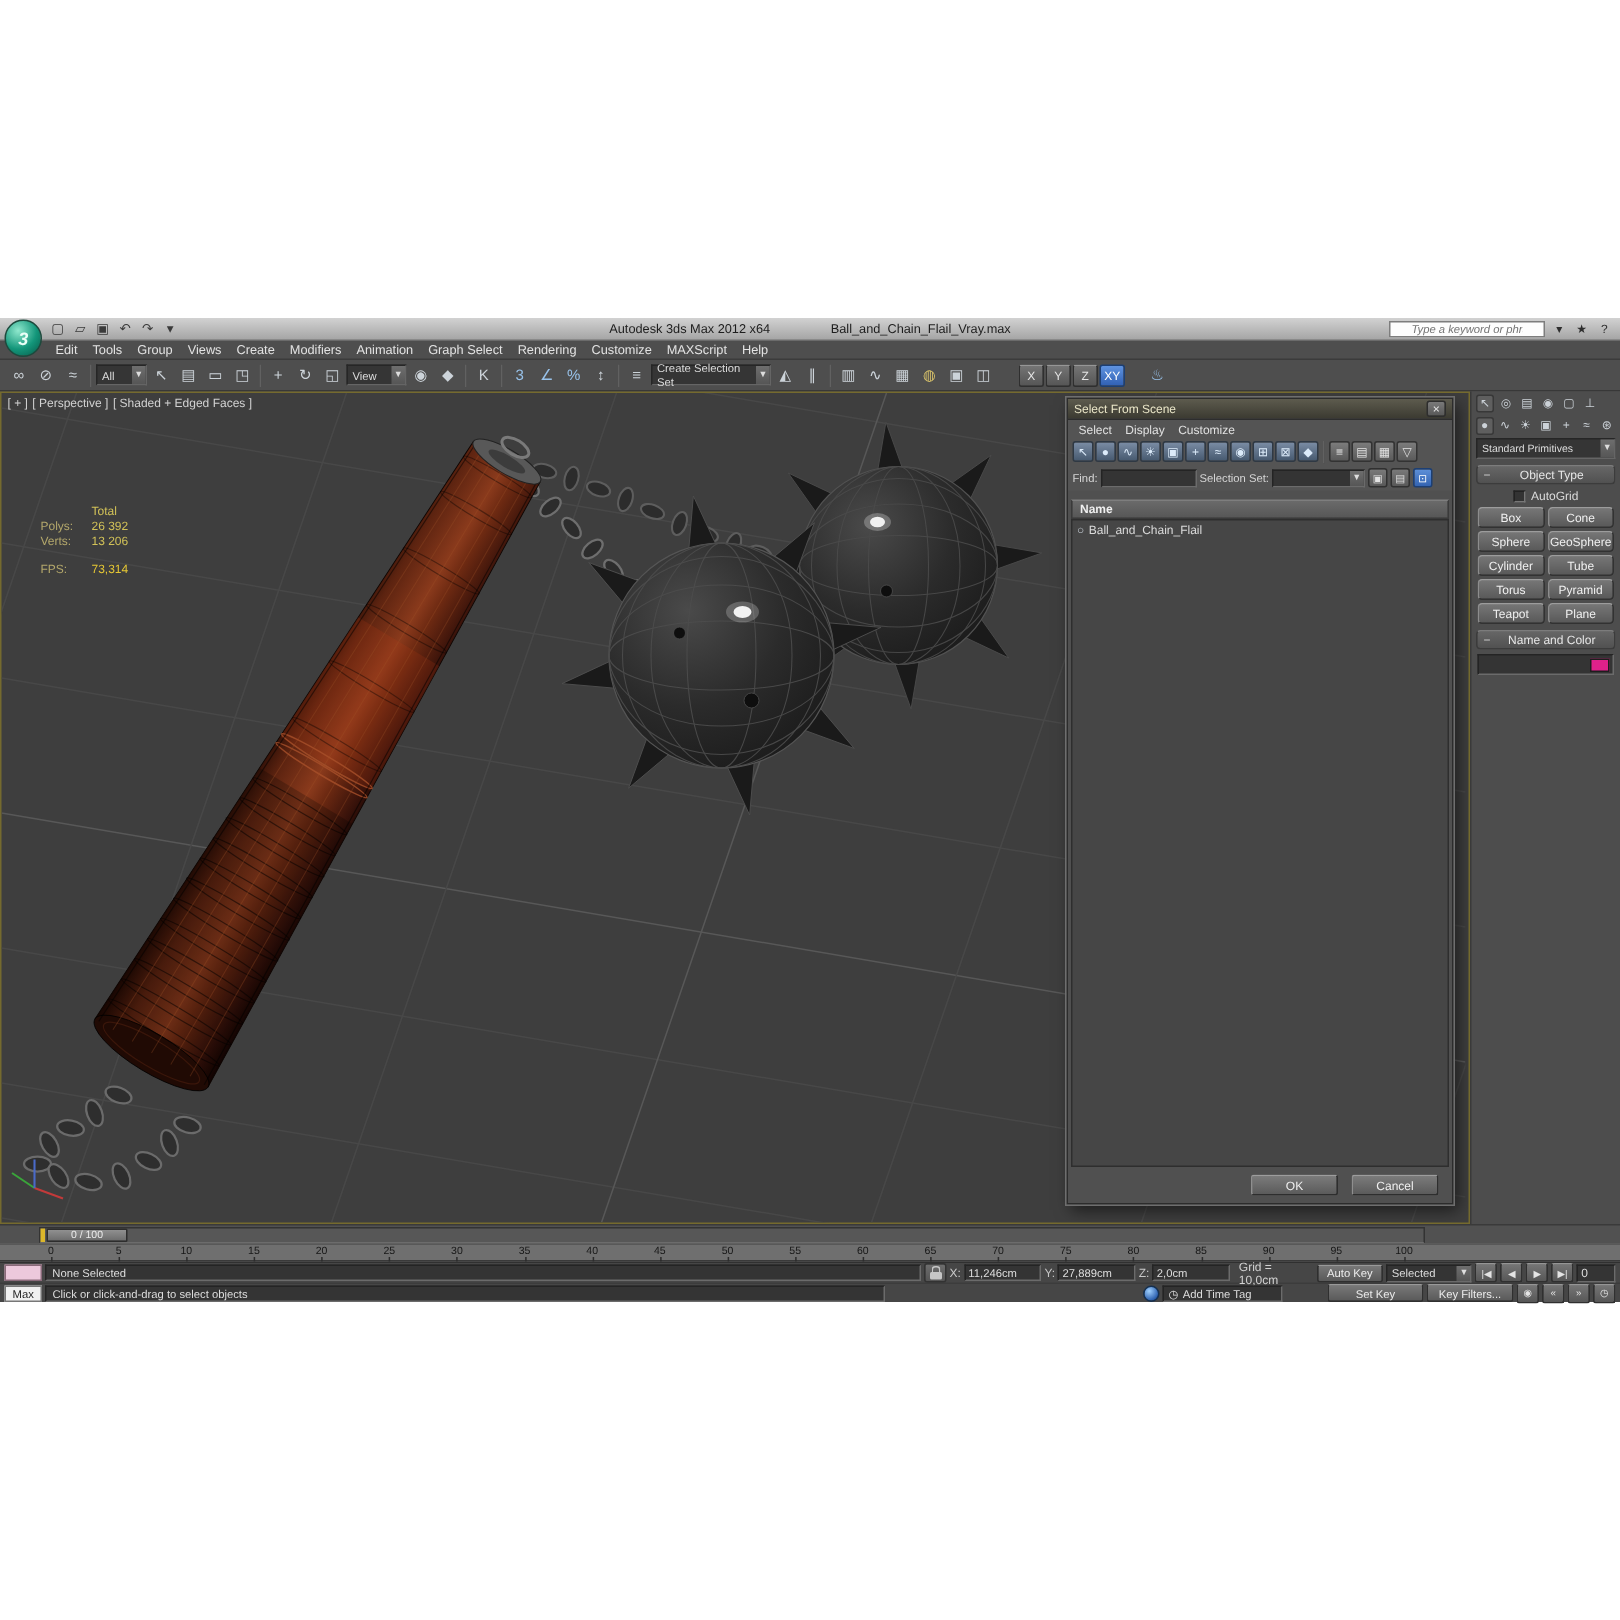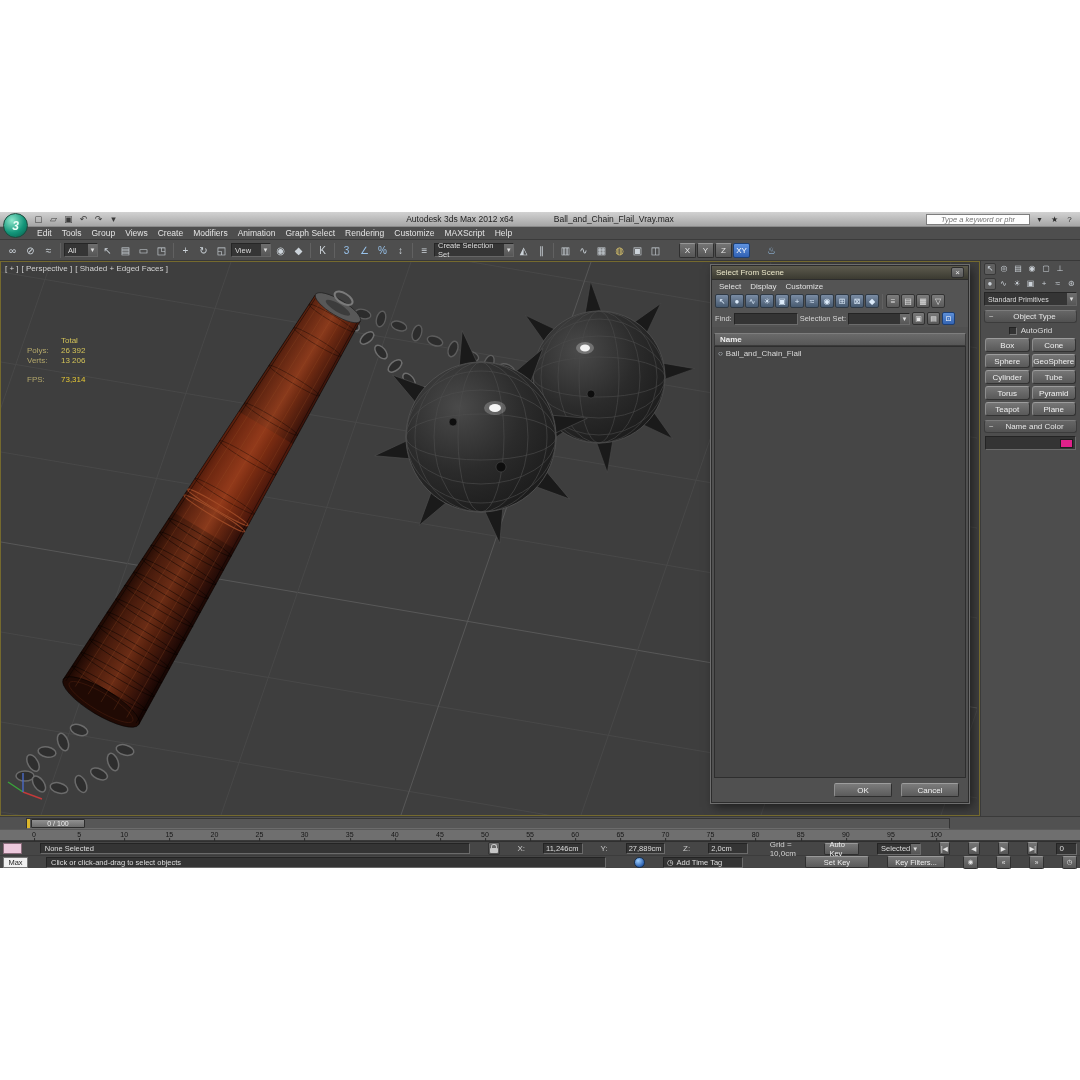--- a/index.html
+++ b/index.html
@@ -85,21 +85,21 @@
 
   
   .timeslider{height:13px;background:#515151;display:flex;align-items:center;padding:0 2px 0 26px;border-top:1px solid #3a3a3a;}
   .ts-track{flex:1;height:11px;margin-right:128px;background:#575757;border:1px solid #333;border-bottom-color:#6c6c6c;display:flex;align-items:center;}
   .ts-yellow{width:3px;height:9px;background:#dcb72b;margin:0 1px 0 0;}
   .ts-handle{width:54px;height:9px;background:linear-gradient(#909090,#6d6d6d);border:1px solid #2d2d2d;color:#ececec;font-size:7px;display:flex;align-items:center;justify-content:center;border-radius:1px;}
   .ruler{height:12px;background:#6f6f6f;position:relative;border-top:1px solid #585858;border-bottom:1px solid #393939;}
   .tick{position:absolute;top:1px;transform:translateX(-50%);font-size:7px;color:#171717;}
   .tick::after{content:"";position:absolute;left:50%;bottom:-3px;width:1px;height:3px;background:#2c2c2c;}
 
-  .statusrow{display:flex;align-items:center;gap:18px;padding:0 3px;background:#464646;font-size:8px;color:#cfcfcf;}
+  .statusrow{display:flex;align-items:center;gap:2px;padding:0 3px;background:#464646;font-size:8px;color:#cfcfcf;}
   .status1{height:14px;border-top:1px solid #303030;}
   .status2{height:13px;border-top:1px solid #3c3c3c;}
   .listener-top{width:25px;height:11px;background:#ecc9dc;border:1px solid #8a6a7a;}
   .max-btn{width:25px;height:11px;background:#f0f0f0;border:1px solid #777;color:#1e1e1e;font-size:7.5px;display:flex;align-items:center;justify-content:center;}
   .wide-field{height:11px;display:flex;align-items:center;padding:0 4px;font-size:7.5px;}
   .sel-field{width:588px;}
   .prompt-field{width:560px;}
   .lock-wrap{width:15px;height:13px;display:flex;align-items:center;justify-content:center;background:linear-gradient(#6e6e6e,#555);border:1px solid #333;border-radius:2px;}
   .lock-icon{position:relative;width:8px;height:5px;background:#c6c6c6;border-radius:1px;margin-top:3px;}
   .lock-icon::before{content:"";position:absolute;left:1.5px;top:-4px;width:4px;height:4px;border:1px solid #c6c6c6;border-bottom:none;border-radius:2.5px 2.5px 0 0;}

